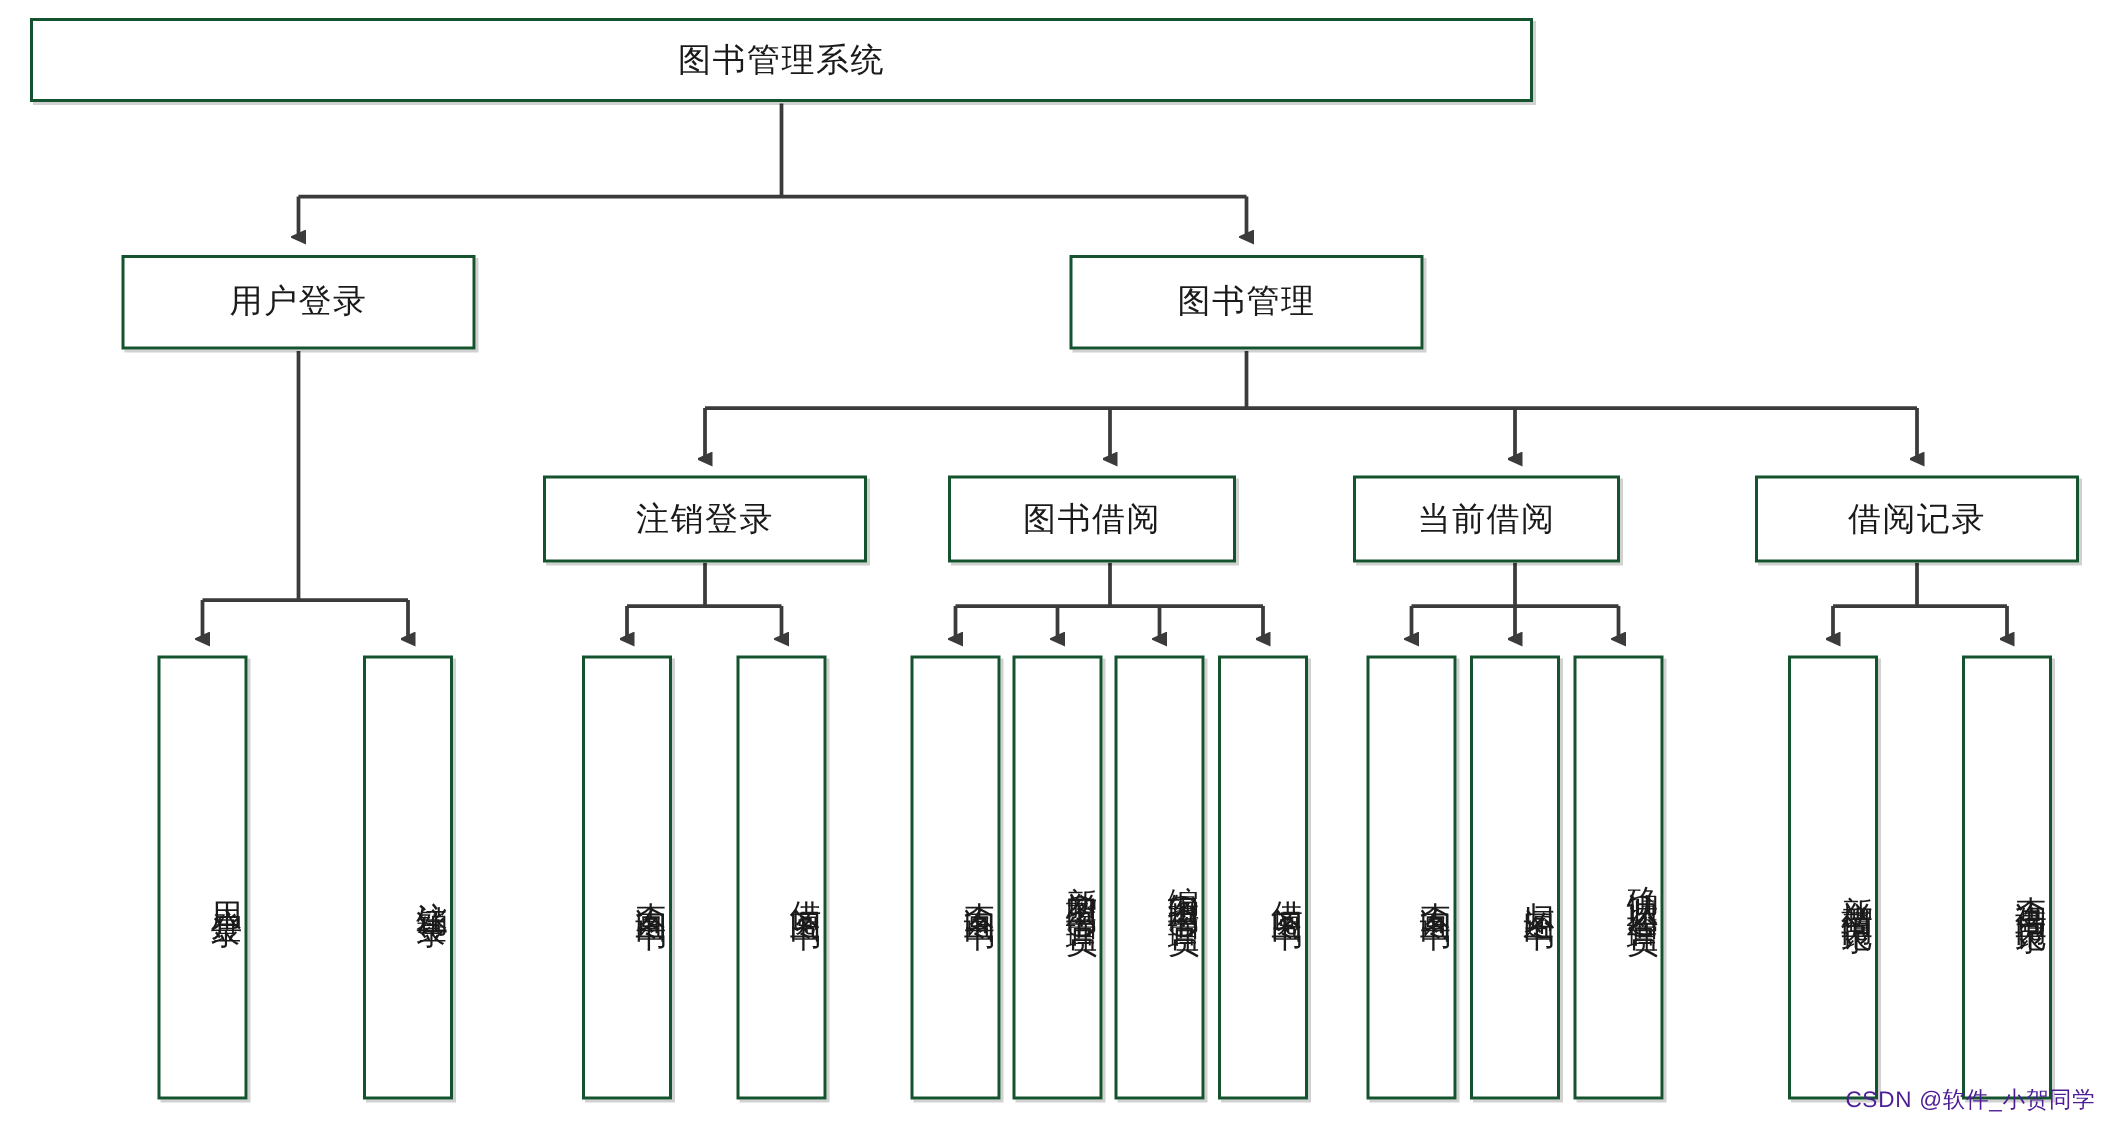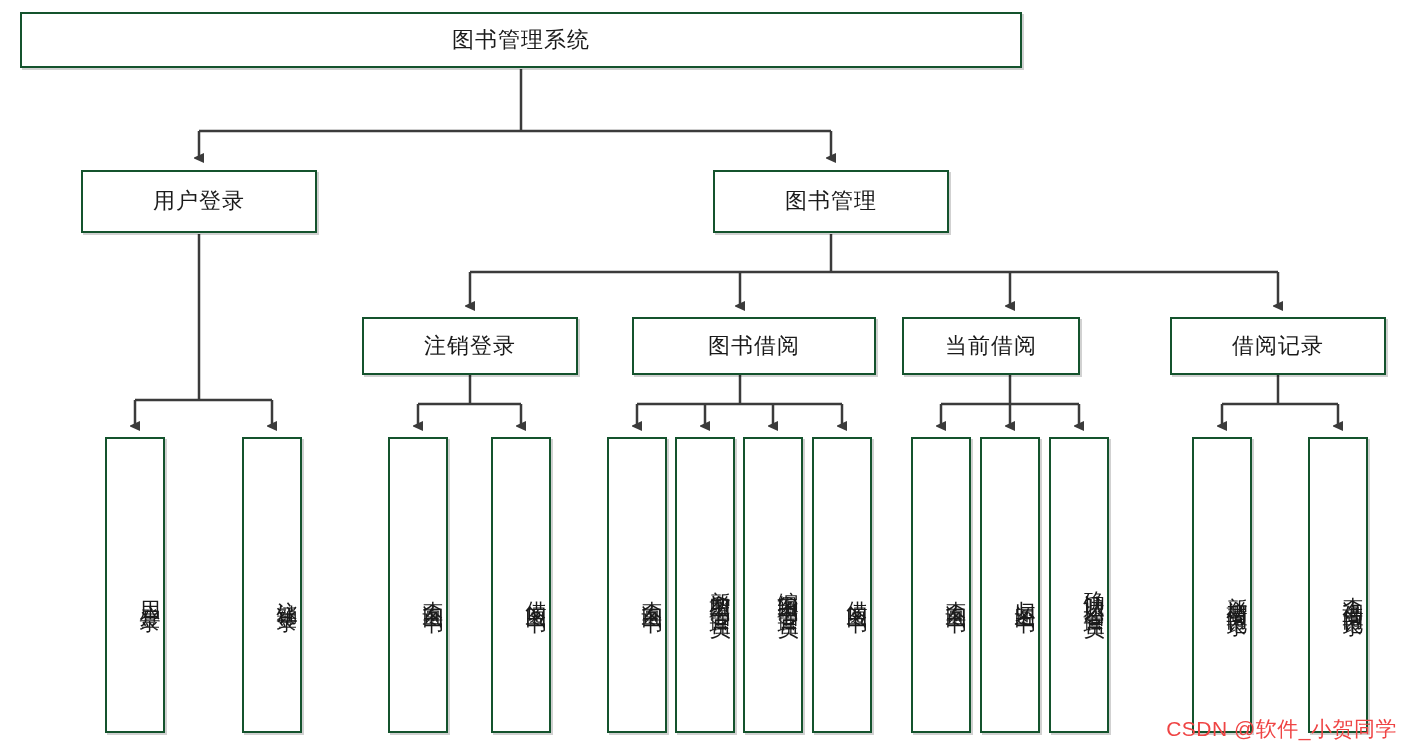--- a/index.html
+++ b/index.html
@@ -48,22 +48,22 @@
   }
   .node.vert span{
     display:block;
     writing-mode:vertical-rl;
     text-orientation:upright;
   }
   #watermark{
     position:absolute;
     right:8px;
     bottom:4px;
-    font-size:21px;
-    color:#ef4444;
+    font-size:15px;
+    color:#4c1d95;
     letter-spacing:0.5px;
     white-space:nowrap;
   }
 </style>
 </head>
 <body>
 
 <div id="canvas">
 
   <svg id="links" viewBox="0 0 1405 747">
@@ -123,21 +123,21 @@
   <div class="node horiz" style="left:81px; top:170px; width:236px; height:63px;">
     <span>用户登录</span>
   </div>
   <div class="node horiz" style="left:713px; top:170px; width:236px; height:63px;justify-content:center;">
     <span>图书管理</span>
   </div>
 
   <div class="node horiz" style="left:362px; top:317px; width:216px; height:58px;">
     <span>注销登录</span>
   </div>
-  <div class="node horiz" style="left:632px; top:317px; width:244px; height:58px;">
+  <div class="node horiz" style="left:632px; top:317px; width:192px; height:58px;">
     <span>图书借阅</span>
   </div>
   <div class="node horiz" style="left:902px; top:317px; width:178px; height:58px;">
     <span>当前借阅</span>
   </div>
   <div class="node horiz" style="left:1170px; top:317px; width:216px; height:58px;">
     <span>借阅记录</span>
   </div>
 
   <div class="node vert" style="left:105px; top:437px; width:60px; height:296px;">

